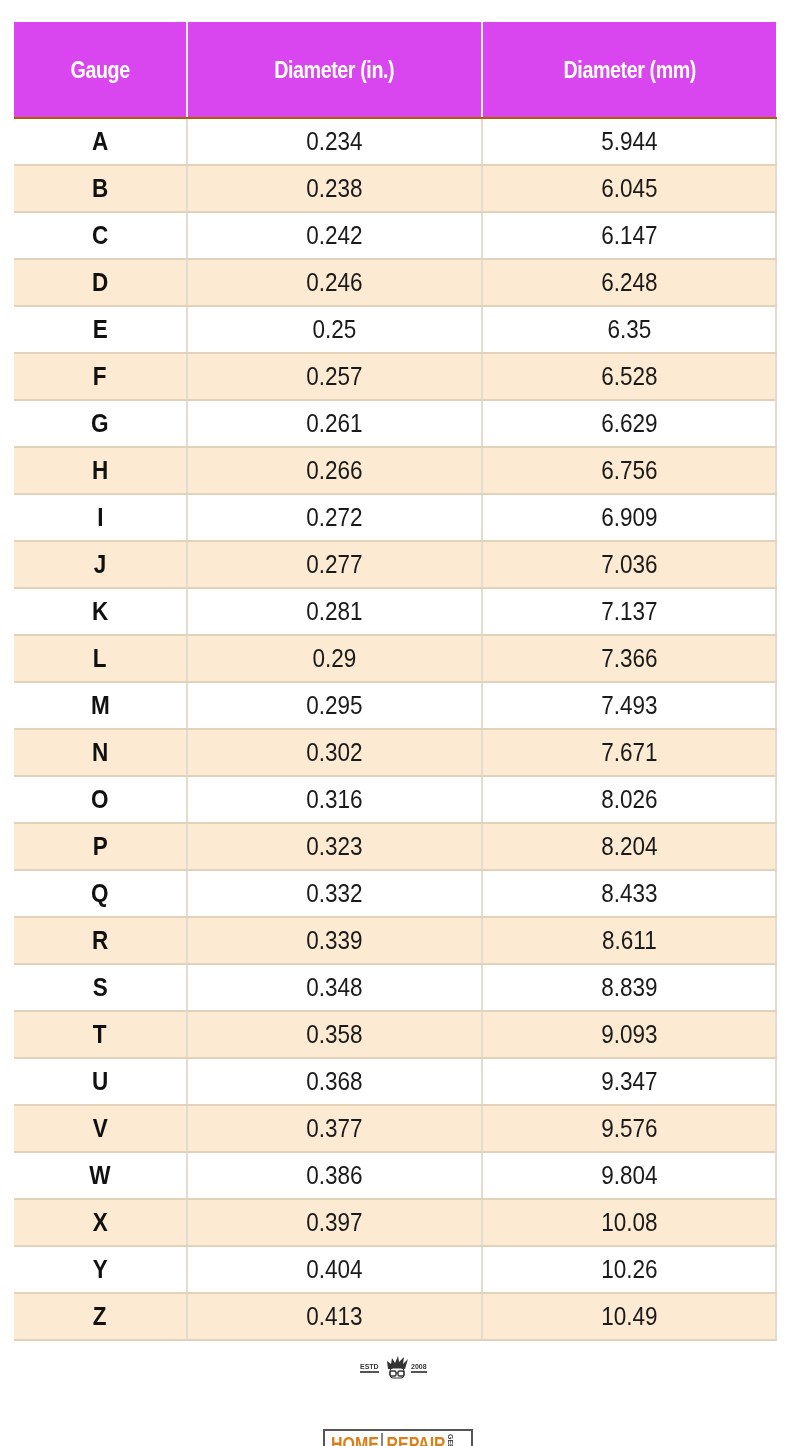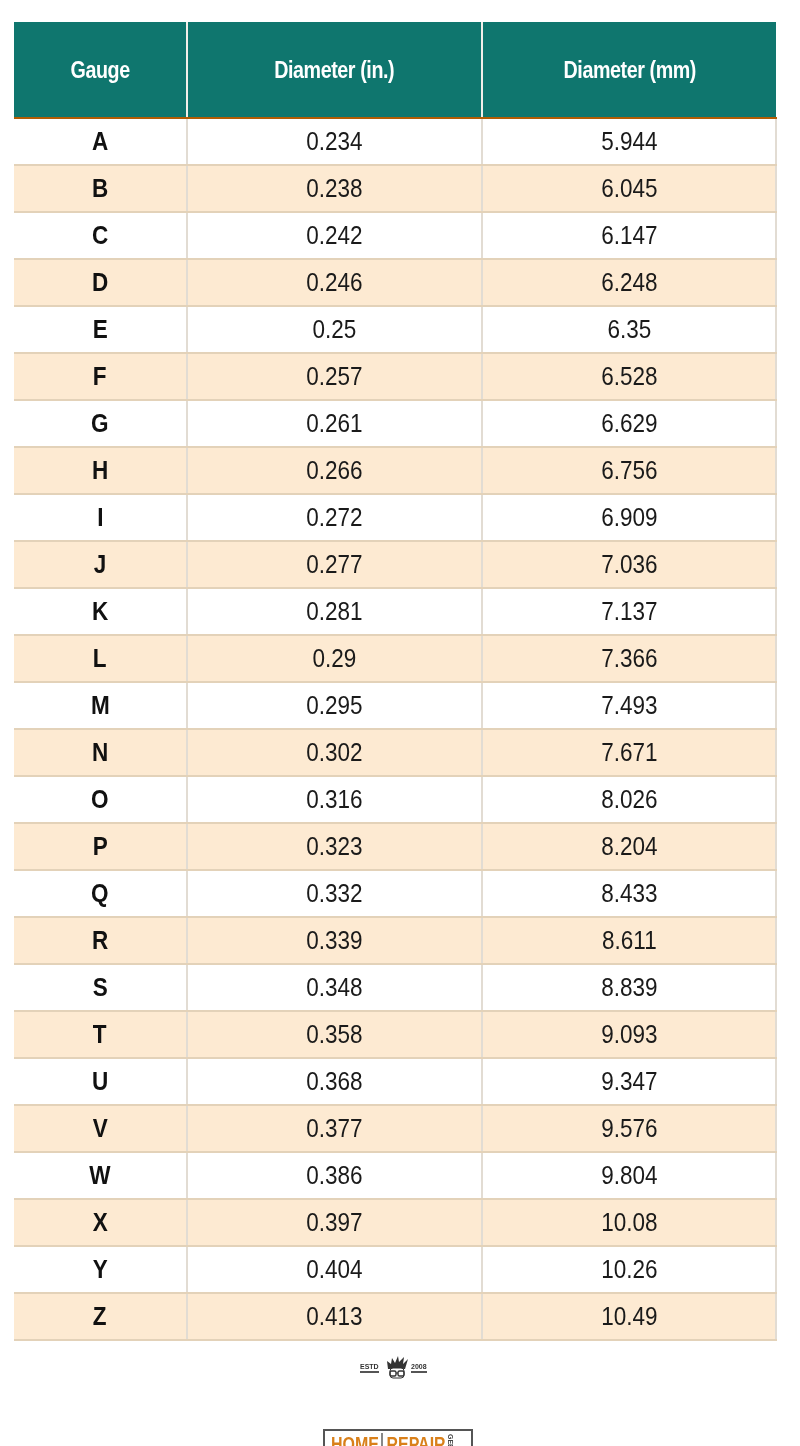--- a/index.html
+++ b/index.html
@@ -3,21 +3,21 @@
 <meta charset="utf-8">
 <style>
   html, body { margin: 0; padding: 0; background: #ffffff; }
   body { width: 800px; height: 1446px; position: relative; overflow: hidden; }
   .table-wrap { position: absolute; left: 14px; top: 22px; width: 762px; }
   table { border-collapse: collapse; width: 762px; table-layout: fixed; }
   col.c1 { width: 173px; }
   col.c2 { width: 295px; }
   col.c3 { width: 294px; }
   thead th {
-    background: #0f766e;
+    background: #d946ef;
     color: #ffffff;
     height: 95px;
     font-family: "Liberation Sans", sans-serif;
     font-weight: bold;
     font-size: 24px;
     letter-spacing: -0.5px;
     transform-origin: center;
     border-left: 2px solid #f3efe9;
     border-bottom: 2px solid #b15c04;
     padding: 0;

